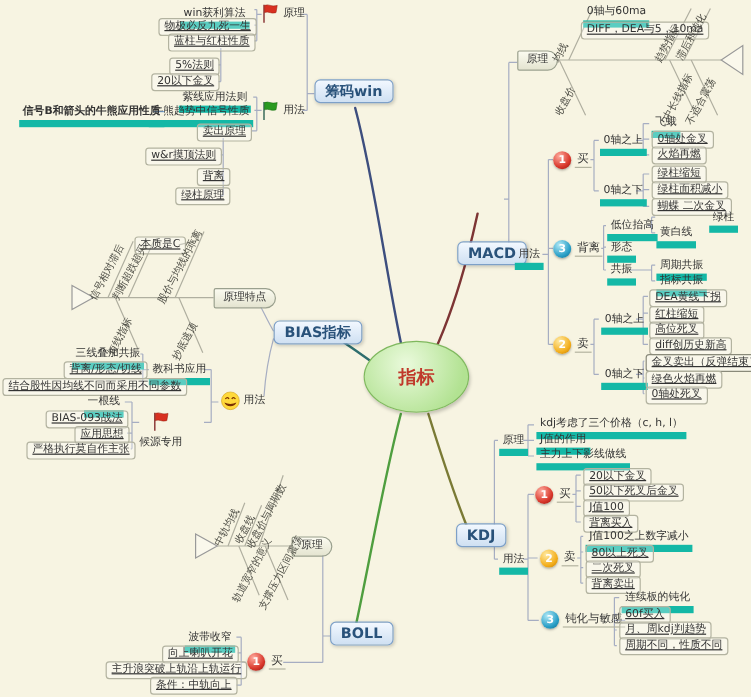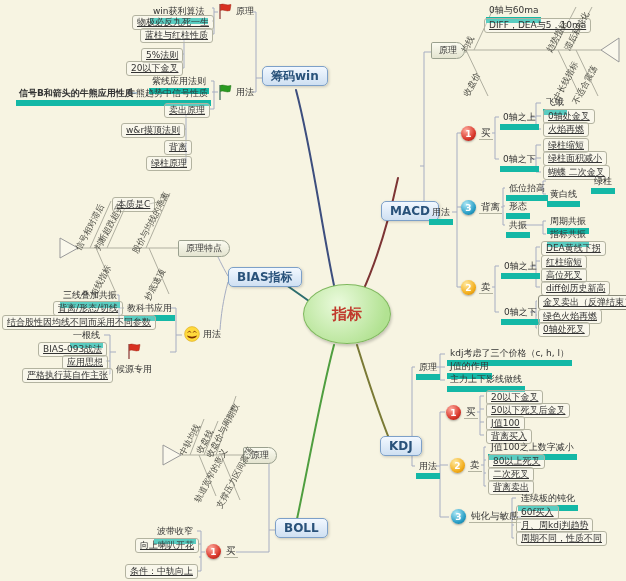--- a/index.html
+++ b/index.html
@@ -245,15 +245,16 @@
 <div class="n rot" style="left:203px;top:445px;">收盘线</div>
 <div class="n rot" style="left:213px;top:449px;">收盘价与周期数</div>
 <div class="n rot" style="left:201px;top:494px;">轨道宽窄的意义</div>
 <div class="n rot" style="left:223px;top:500px;">支撑压力区间震荡</div>
 <div class="grp" style="left:206px;top:544px;">
   <span class="sphere s-red">1</span>
   <span class="sphl">买</span>
 </div>
 <div class="n ul" style="left:154px;top:525px;">波带收窄</div>
 <div class="n box" style="left:135px;top:538px;">向上喇叭开花</div>
+<div class="n box" style="left:88px;top:551px;">主升浪突破上轨沿上轨运行</div>
 <div class="n box" style="left:125px;top:564px;">条件：中轨向上</div>
 
 </div>
 
 </body></html>

